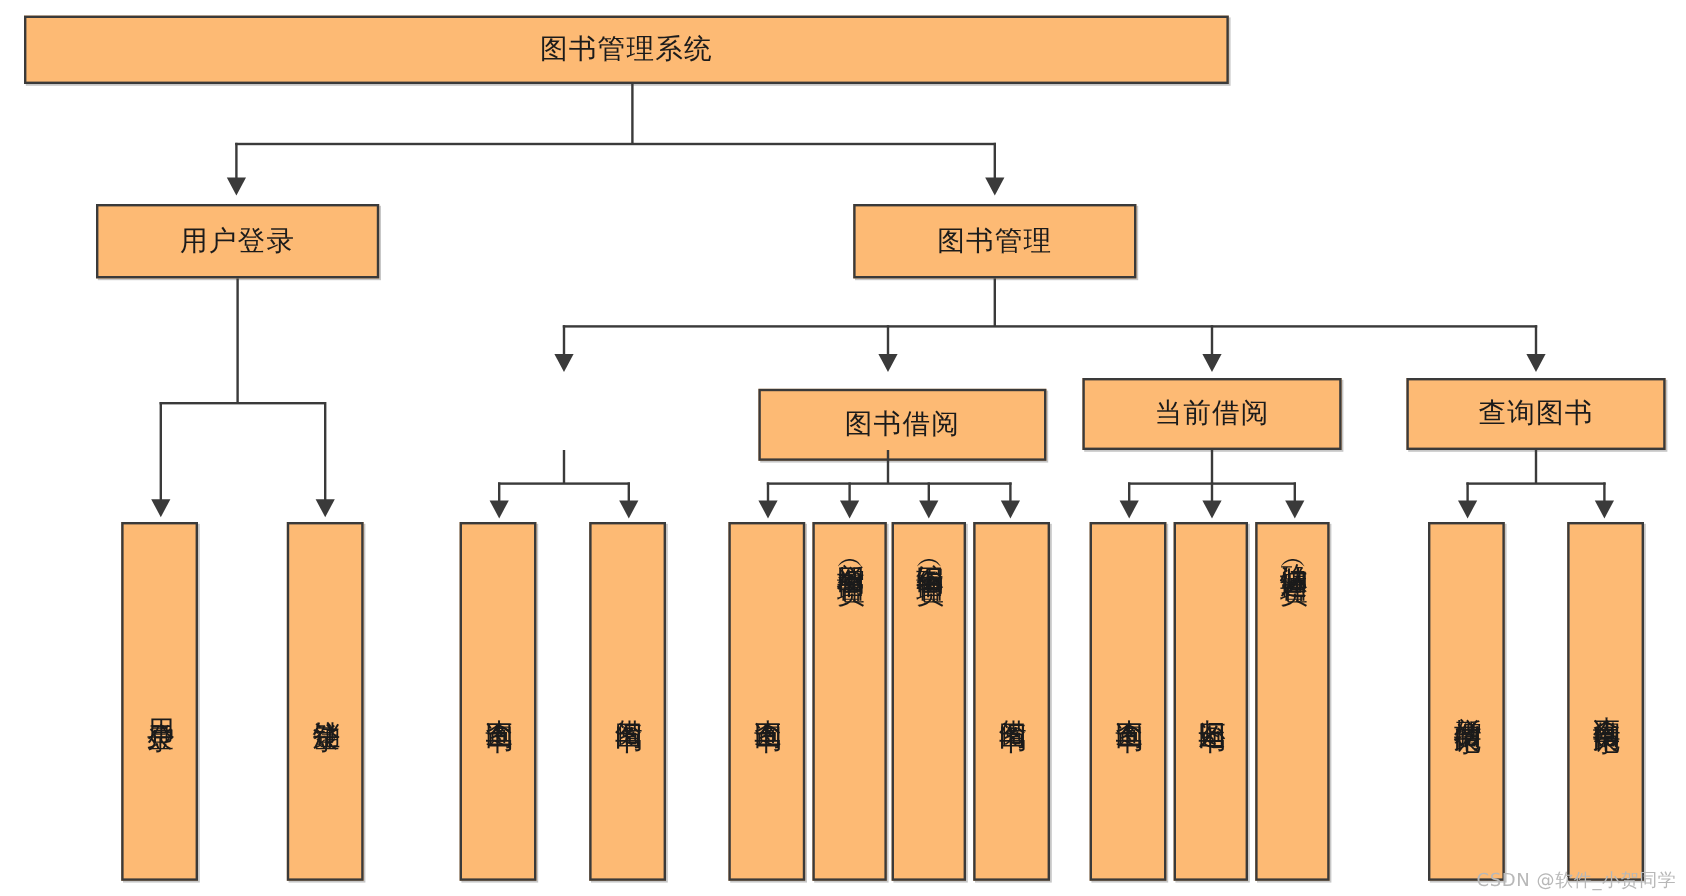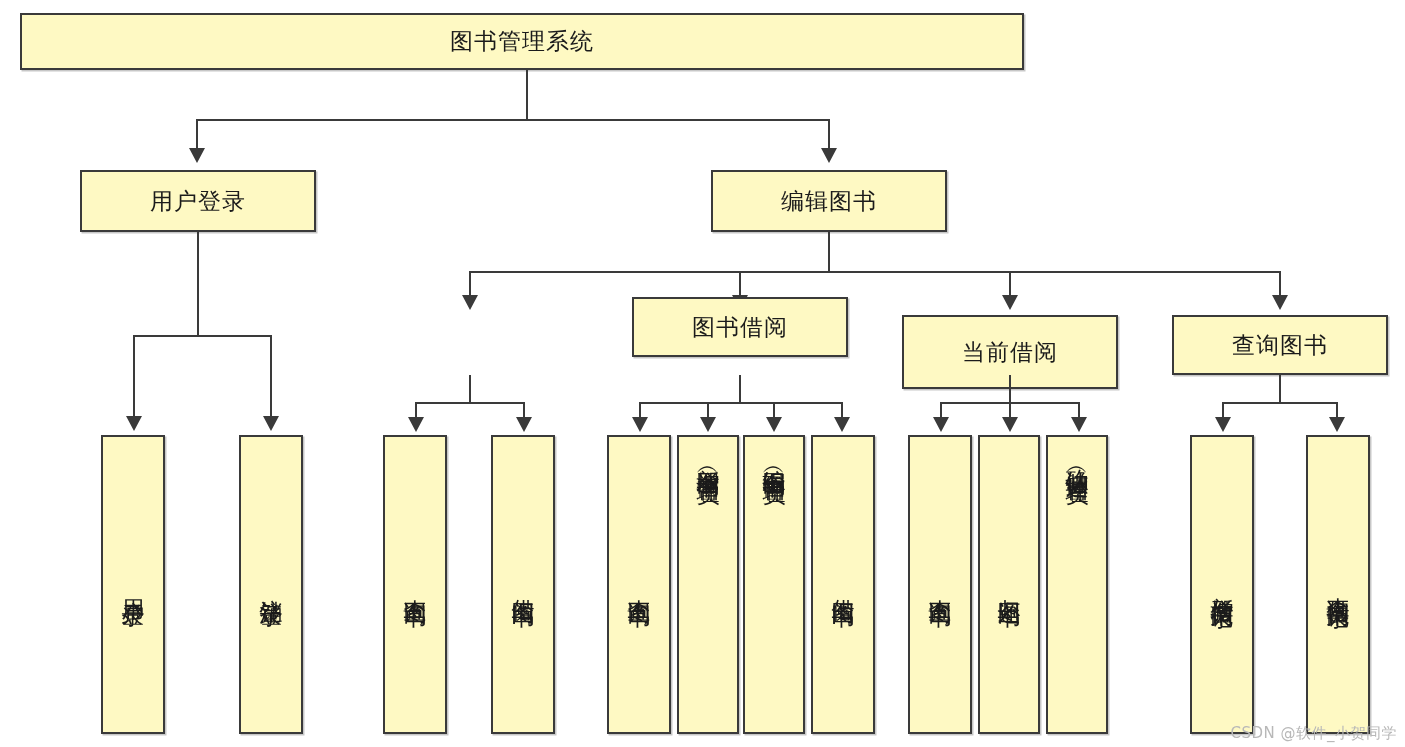--- a/index.html
+++ b/index.html
@@ -10,21 +10,21 @@
     overflow:hidden;
     position:relative;
   }
   #diagram{
     position:absolute;left:0;top:0;width:1405px;height:747px;
   }
   
   .node{
     position:absolute;
     box-sizing:border-box;
-    background:#fef9c3;
+    background:#fdba74;
     border:2px solid #3a3a3a;
     box-shadow:1.5px 1.5px 0 rgba(0,0,0,0.22);
     display:flex;
     align-items:center;
     justify-content:center;
     color:#1b1b1b;
   }
   .node.horiz{
     font-size:23px;
     letter-spacing:1px;
@@ -91,45 +91,45 @@
   <div class="ln v" style="left:196px;top:119px;height:30px;"></div>
   <div class="arrow" style="left:189px;top:148px;"></div>
   <div class="ln v" style="left:828px;top:119px;height:30px;"></div>
   <div class="arrow" style="left:821px;top:148px;"></div>
 
   <div class="node horiz" style="left:80px;top:170px;width:236px;height:62px;">
     <span>用户登录</span>
   </div>
 
   <div class="node horiz" style="left:711px;top:170px;width:236px;height:62px;">
-    <span>编辑图书</span>
+    <span>图书管理</span>
   </div>
 
   <div class="ln v" style="left:197px;top:232px;height:104px;"></div>
   <div class="ln h" style="left:133px;top:335px;width:138px;"></div>
   <div class="ln v" style="left:133px;top:335px;height:82px;"></div>
   <div class="arrow" style="left:126px;top:416px;"></div>
   <div class="ln v" style="left:270px;top:335px;height:82px;"></div>
   <div class="arrow" style="left:263px;top:416px;"></div>
 
   <div class="ln v" style="left:828px;top:232px;height:40px;"></div>
   <div class="ln h" style="left:469px;top:271px;width:812px;"></div>
   <div class="ln v" style="left:469px;top:271px;height:25px;"></div>
   <div class="arrow" style="left:462px;top:295px;"></div>
   <div class="ln v" style="left:739px;top:271px;height:25px;"></div>
   <div class="arrow" style="left:732px;top:295px;"></div>
   <div class="ln v" style="left:1009px;top:271px;height:25px;"></div>
   <div class="arrow" style="left:1002px;top:295px;"></div>
   <div class="ln v" style="left:1279px;top:271px;height:25px;"></div>
   <div class="arrow" style="left:1272px;top:295px;"></div>
 
-  <div class="node horiz" style="left:632px;top:297px;width:216px;height:60px;">
+  <div class="node horiz" style="left:632px;top:324px;width:240px;height:60px;">
     <span>图书借阅</span>
   </div>
-  <div class="node horiz" style="left:902px;top:315px;width:216px;height:74px;">
+  <div class="node horiz" style="left:902px;top:315px;width:216px;height:60px;">
     <span>当前借阅</span>
   </div>
   <div class="node horiz" style="left:1172px;top:315px;width:216px;height:60px;">
     <span>查询图书</span>
   </div>
 
   <div class="ln v" style="left:469px;top:375px;height:28px;"></div>
   <div class="ln h" style="left:415px;top:402px;width:110px;"></div>
   <div class="ln v" style="left:415px;top:402px;height:16px;"></div>
   <div class="arrow" style="left:408px;top:417px;"></div>

